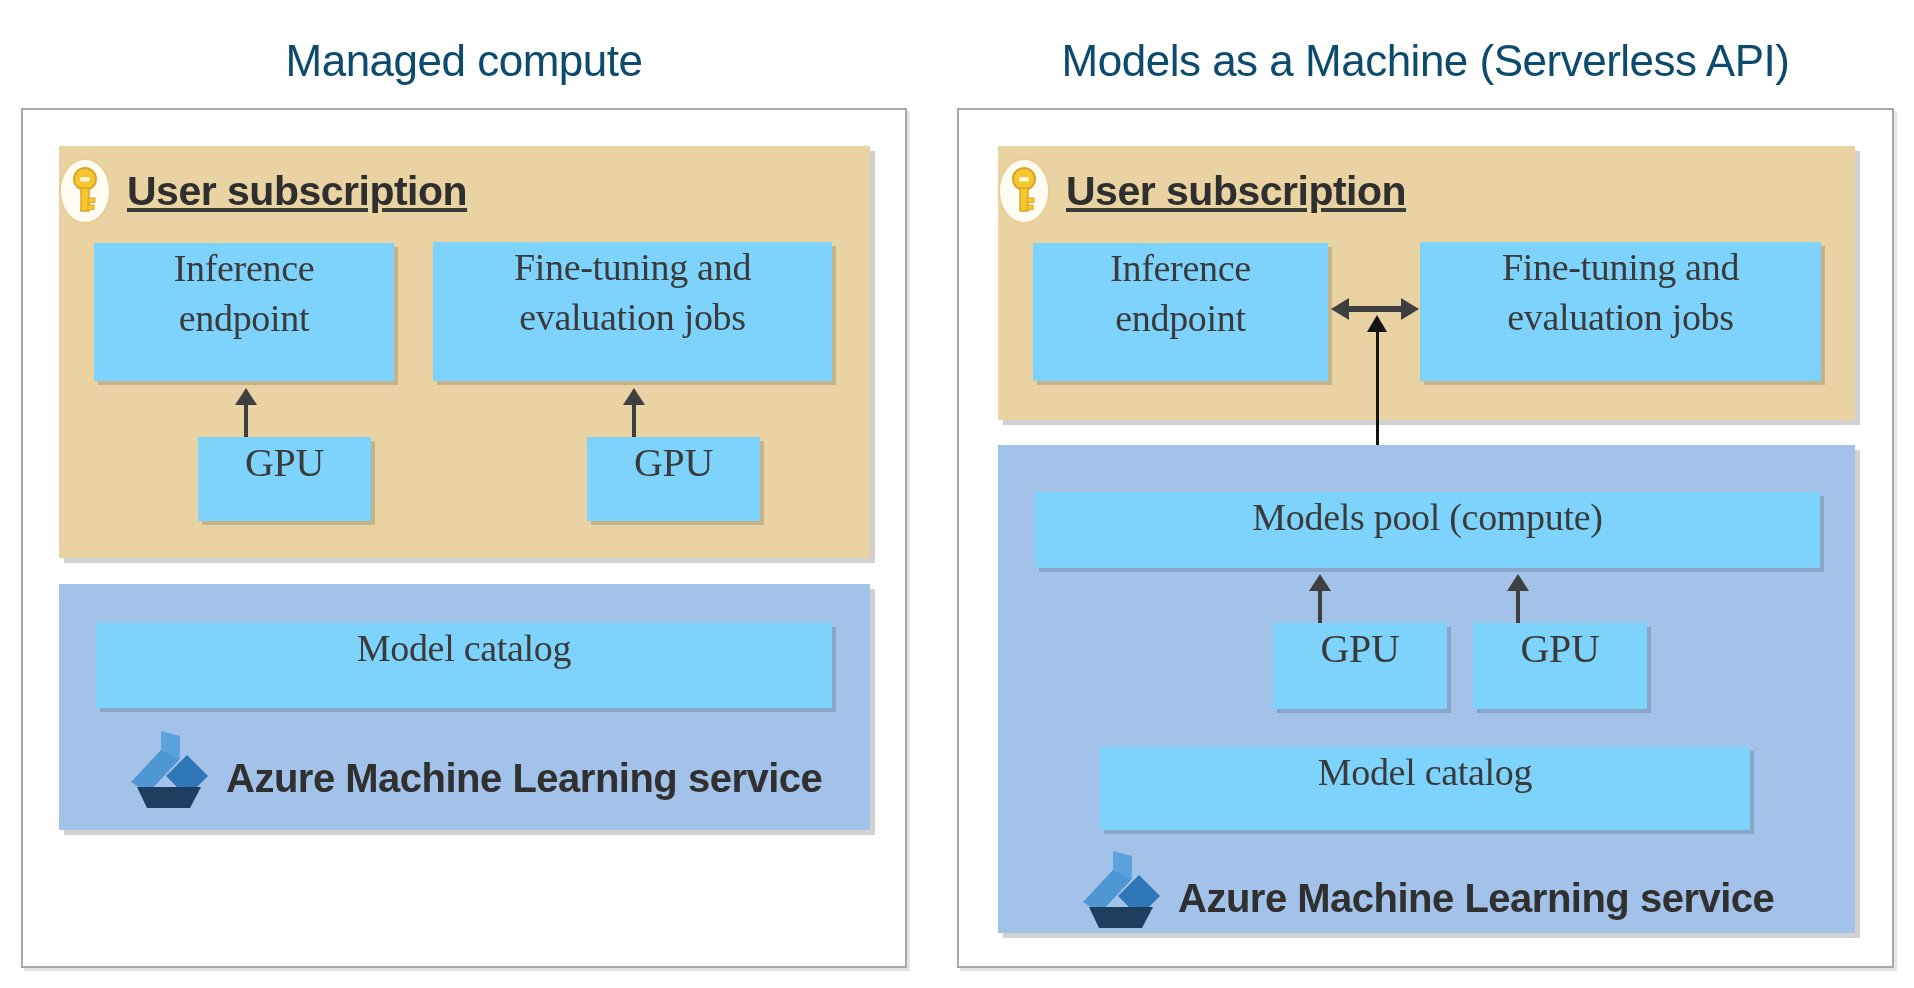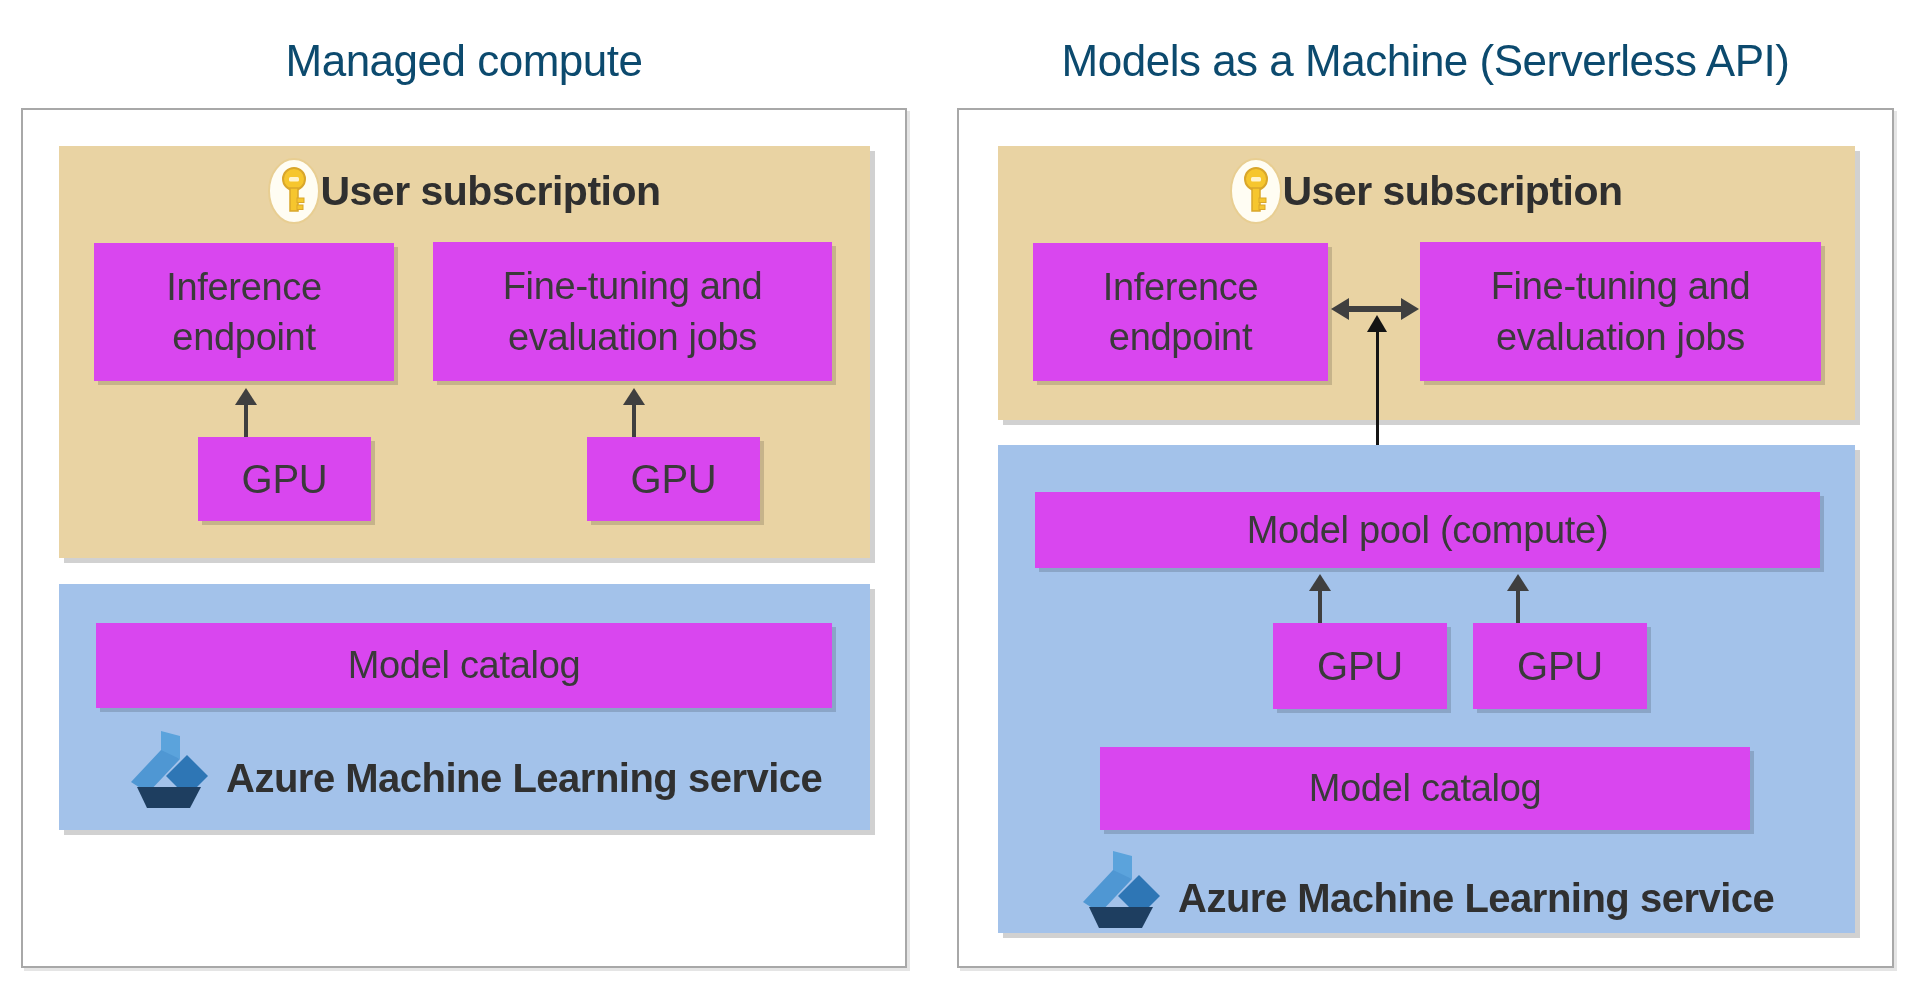--- a/index.html
+++ b/index.html
@@ -34,43 +34,44 @@
     box-shadow:5px 5px 0 rgba(0,0,0,0.18);
   }
   .service-box{
     position:absolute;
     background:#a3c2ea;
     box-shadow:5px 5px 0 rgba(0,0,0,0.18);
   }
   
   .subs-header{
     position:absolute;
-    display:flex;align-items:center;justify-content:center;
+    display:flex;align-items:center;gap:16px;text-decoration:underline;
   }
   .subs-header .hdr-label{
     font-size:41px;font-weight:700;color:#2f2f2f;letter-spacing:-0.5px;
   }
   .aml-row{
     position:absolute;
     display:flex;align-items:center;gap:18px;
   }
   .aml-row .hdr-label{
     font-size:40px;font-weight:700;color:#303030;letter-spacing:-0.5px;margin-top:17px;
   }
   
   .node{
     position:absolute;
-    background:#d946ef;
+    background:#7dd3fc;
     box-shadow:4px 4px 0 rgba(0,0,0,0.15);
-    display:flex;align-items:center;justify-content:center;
+    display:flex;align-items:flex-start;justify-content:center;
     text-align:center;
     font-size:38px;
     color:#3a3a3a;
     line-height:1.32;
     letter-spacing:-0.3px;
+    font-family:Liberation Serif, serif;
   }
   .node.gpu{font-size:40px;margin-left:40px;}
   
   .arrow-line-v{position:absolute;background:#3f3f3f;width:4px;}
   .arrow-head-up{
     position:absolute;width:0;height:0;
     border-left:11px solid transparent;
     border-right:11px solid transparent;
     border-bottom:17px solid #3f3f3f;
   }
@@ -181,21 +182,21 @@
 <div class="dbl-head-left" style="left:1331px;top:298px;"></div>
 <div class="dbl-line" style="left:1348px;top:306px;width:54px;"></div>
 <div class="dbl-head-right" style="left:1401px;top:298px;"></div>
 
 <div class="conn-head-up" style="left:1367px;top:315px;"></div>
 <div class="conn-line-v" style="left:1376px;top:330px;height:162px;"></div>
 
 <div class="service-box" style="left:998px;top:445px;width:857px;height:488px;"></div>
 
 <div class="node" style="left:1035px;top:492px;width:785px;height:76px;">
-  <span>Model pool (compute)</span>
+  <span>Models pool (compute)</span>
 </div>
 
 <div class="arrow-head-up" style="left:1309px;top:574px;"></div>
 <div class="arrow-line-v" style="left:1318px;top:590px;height:33px;"></div>
 <div class="arrow-head-up" style="left:1507px;top:574px;"></div>
 <div class="arrow-line-v" style="left:1516px;top:590px;height:33px;"></div>
 
 <div class="node gpu" style="left:1233px;top:623px;width:174px;height:86px;">
   <span>GPU</span>
 </div>

